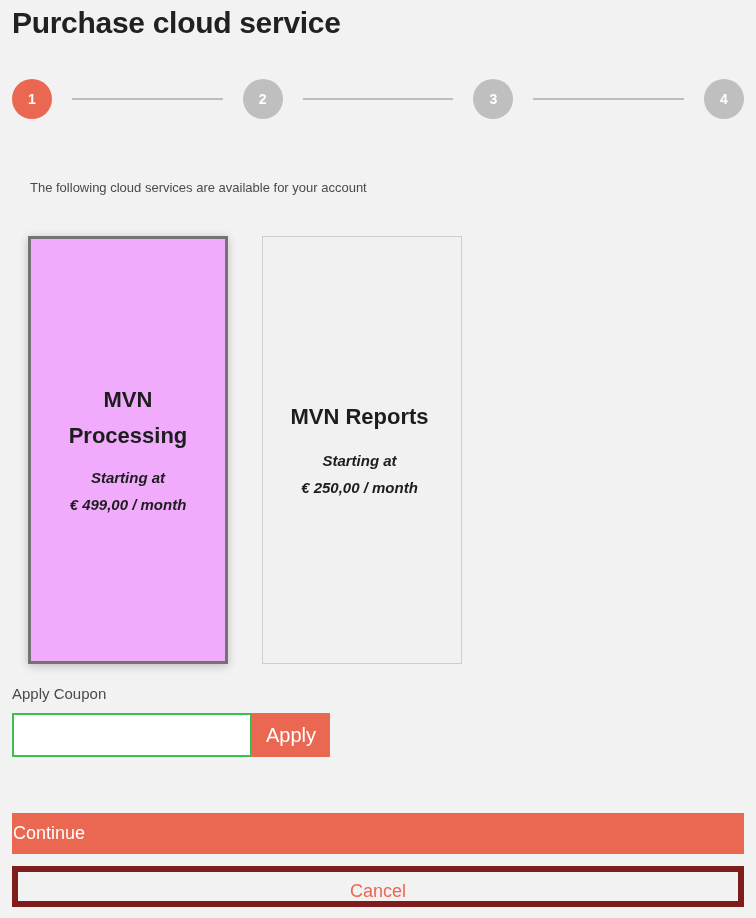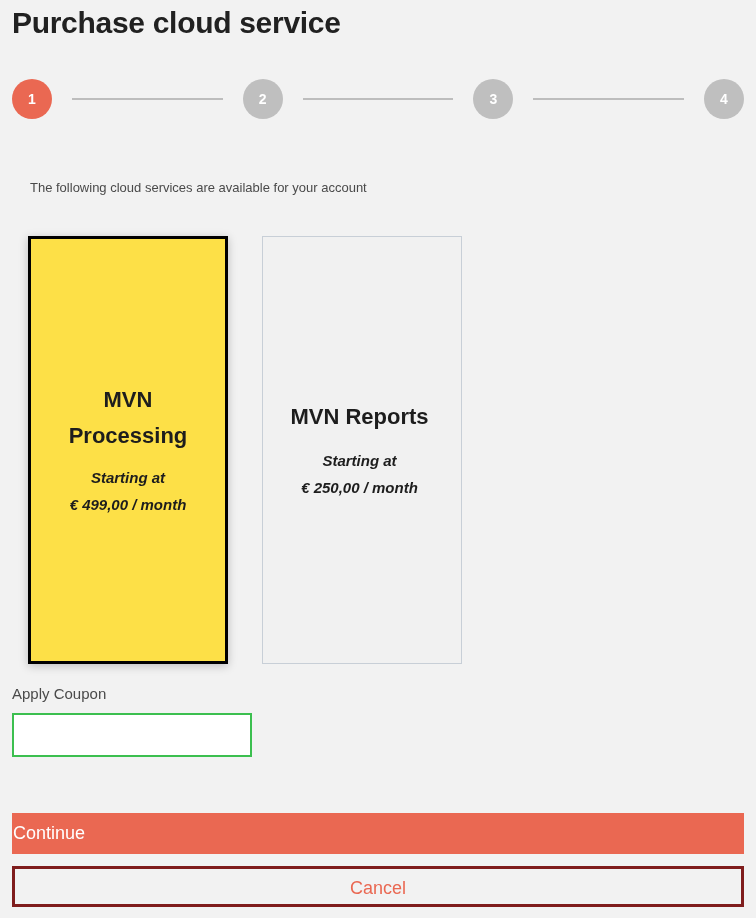--- a/index.html
+++ b/index.html
@@ -88,22 +88,22 @@
     box-sizing: border-box;
     display: flex;
     flex-direction: column;
     justify-content: center;
     align-items: center;
     text-align: center;
     padding: 0 14px;
   }
   .plan-card.selected {
     left: 0;
-    background: #fde047;
-    border: 3px solid #000000;
+    background: #f0abfc;
+    border: 3px solid #737373;
     box-shadow: 0 2px 9px rgba(0,0,0,0.22);
   }
   .plan-card.unselected {
     left: 234px;
     background: #f1f1f1;
     border: 1px solid #c8cfd7;
     padding-left: 9px;
   }
   .plan-title {
     font-size: 22px;
@@ -194,21 +194,21 @@
     padding: 0;
   }
   .cancel-button {
     position: absolute;
     left: 12px;
     top: 866px;
     width: 732px;
     height: 41px;
     box-sizing: border-box;
     background: transparent;
-    border: 3px solid #7f1d1d;
+    border: 6px solid #7f1d1d;
     color: #ea6852;
     font-family: "Liberation Sans", sans-serif;
     font-size: 18px;
     text-align: center;
     line-height: 39px;
     cursor: pointer;
     padding: 0;
   }
 </style>
 </head>
@@ -252,16 +252,17 @@
       <div>Starting at</div>
       <div>€ 250,00 / month</div>
     </div>
   </div>
 
 </div>
 
 <div class="coupon-label">Apply Coupon</div>
 <div class="coupon-row">
   <input class="coupon-input" type="text" placeholder="" style="">
+  <button class="apply-button">Apply</button>
 </div>
 
 <button class="continue-button">Continue</button>
 <button class="cancel-button">Cancel</button>
 
 </body></html>

